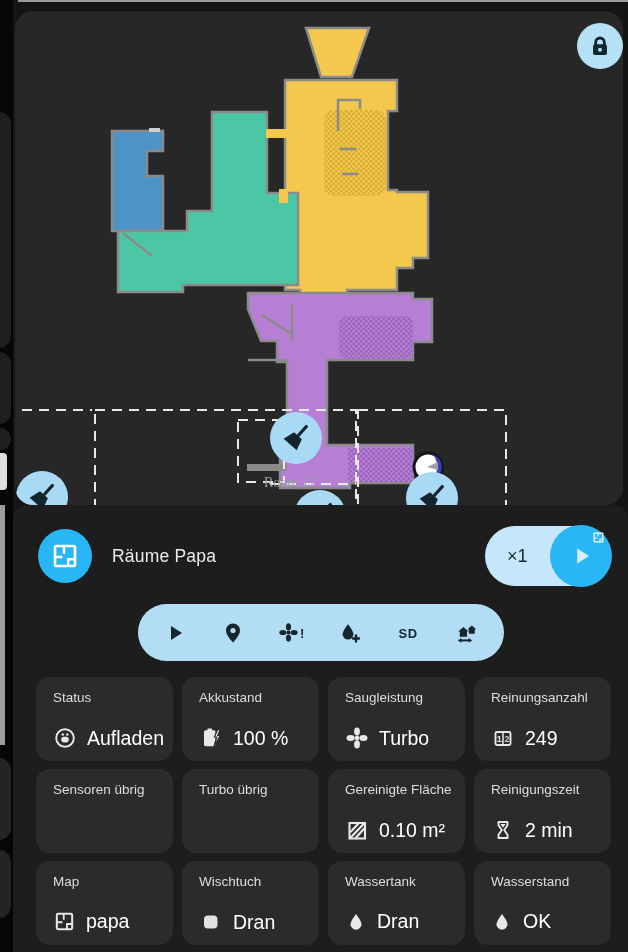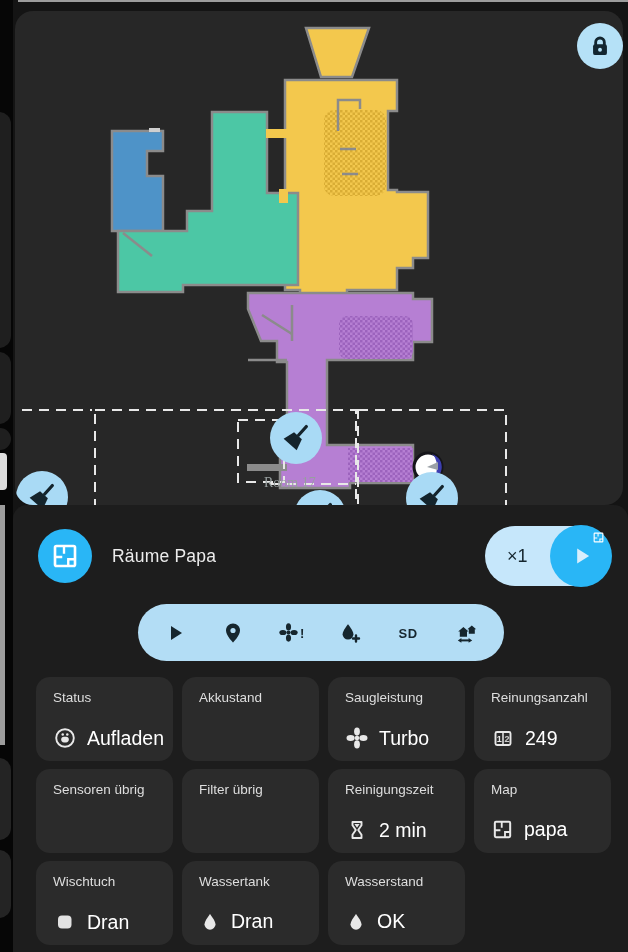--- a/index.html
+++ b/index.html
@@ -249,20 +249,28 @@
             <rect x="8.2" y="10.8" width="7.6" height="5.6" rx="2.8" fill="currentColor"></rect>
             <circle cx="9.7" cy="8.6" r="1.25" fill="currentColor"></circle>
             <circle cx="14.3" cy="8.6" r="1.25" fill="currentColor"></circle>
           </svg>
           <span>Aufladen</span>
         </div>
       </div>
 
       <div class="card">
         <div class="card-label">Akkustand</div>
+        <div class="card-value">
+          <svg width="24" height="24" viewBox="0 0 24 24">
+            <rect x="8.5" y="2.5" width="4.5" height="2.6" fill="currentColor"></rect>
+            <rect x="5" y="4.2" width="11.5" height="16" rx="1.6" fill="currentColor"></rect>
+            <path fill="currentColor" stroke="var(--card-bg,#2b2b2b)" stroke-width="1.2" d="M18.6,3.5 L15.4,11 H17.7 L15,20.5 L21.4,9.4 H18.8 L21,3.5 Z"></path>
+          </svg>
+          <span>100 %</span>
+        </div>
       </div>
 
       <div class="card">
         <div class="card-label">Saugleistung</div>
         <div class="card-value">
           <svg width="24" height="24" viewBox="0 0 24 24">
             <use href="#sym-fan"></use>
           </svg>
           <span>Turbo</span>
         </div>
@@ -279,23 +287,33 @@
           </svg>
           <span>249</span>
         </div>
       </div>
 
       <div class="card">
         <div class="card-label">Sensoren übrig</div>
       </div>
 
       <div class="card">
-        <div class="card-label">Filter übrig</div>
-      </div>
-
+        <div class="card-label">Turbo übrig</div>
+      </div>
+
+      <div class="card">
+        <div class="card-label">Gereinigte Fläche</div>
+        <div class="card-value">
+          <svg width="24" height="24" viewBox="0 0 24 24">
+            <rect x="4.5" y="5" width="15.5" height="15.5" fill="none" stroke="currentColor" stroke-width="2.1"></rect>
+            <path stroke="currentColor" stroke-width="2.2" stroke-linecap="round" fill="none" d="M6,13.5 L13,6 M6,19.3 L18.8,5.8 M11.3,19.3 L19.3,10.6"></path>
+          </svg>
+          <span>0.10 m²</span>
+        </div>
+      </div>
 
       <div class="card">
         <div class="card-label">Reinigungszeit</div>
         <div class="card-value">
           <svg width="24" height="24" viewBox="0 0 24 24">
             <path fill="none" stroke="currentColor" stroke-width="1.9" stroke-linejoin="round" d="M7.5,4 H16.5 V7.2 L13.2,12 L16.5,16.8 V20 H7.5 V16.8 L10.8,12 L7.5,7.2 Z"></path>
             <path fill="currentColor" d="M9.4,6 h5.2 l-2.6,3.7 z"></path>
           </svg>
           <span>2 min</span>
         </div>

